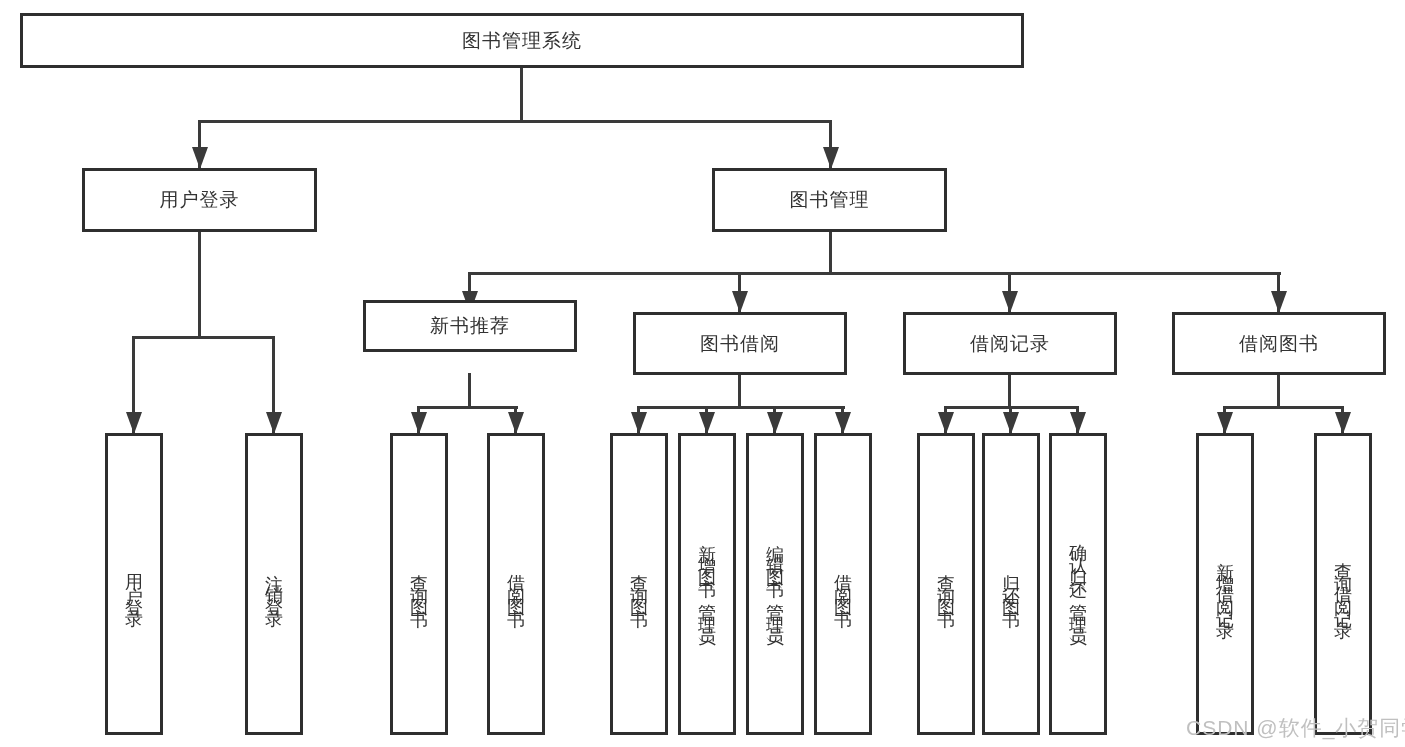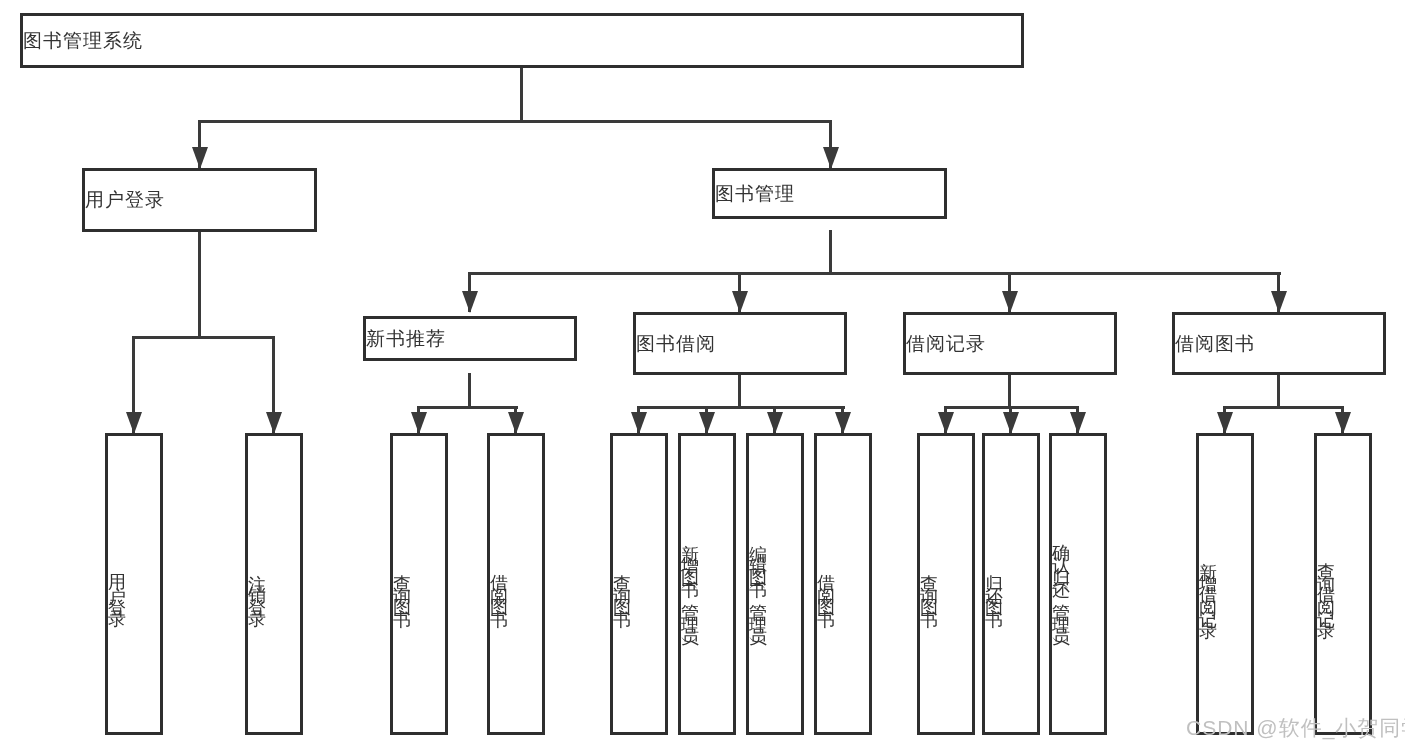--- a/index.html
+++ b/index.html
@@ -8,21 +8,21 @@
     width:1405px;height:747px;
     background:#ffffff;
     font-family:"Liberation Sans", sans-serif;
     overflow:hidden;
   }
   .box{
     position:absolute;
     background:#ffffff;
     border:3px solid #2f2f2f;
     box-sizing:border-box;
-    display:flex;align-items:center;justify-content:flex-start;
+    display:flex;align-items:center;justify-content:center;
     color:#333333;
     font-size:19px;
     letter-spacing:1px;
     z-index:2;
   }
   .leaf span{
     writing-mode:vertical-rl;
     text-orientation:mixed;
     font-size:18px;
     letter-spacing:12px;
@@ -61,37 +61,37 @@
   </div>
 
   <div class="lv" style="left:520px;top:66px;height:56px"></div>
   <div class="lh" style="left:198px;top:120px;width:634px"></div>
   <div class="drop" style="left:198px;top:120px;height:48px"></div>
   <div class="drop" style="left:829px;top:120px;height:48px"></div>
 
   <div class="box" style="left:82px;top:168px;width:235px;height:64px">
     <span>用户登录</span>
   </div>
-  <div class="box" style="left:712px;top:168px;width:235px;height:51px">
+  <div class="box" style="left:712px;top:168px;width:235px;height:64px">
     <span>图书管理</span>
   </div>
 
   <div class="lv" style="left:198px;top:230px;height:108px"></div>
   <div class="lh" style="left:132px;top:336px;width:143px"></div>
   <div class="drop" style="left:132px;top:336px;height:97px"></div>
   <div class="drop" style="left:272px;top:336px;height:97px"></div>
 
   <div class="lv" style="left:829px;top:230px;height:44px"></div>
   <div class="lh" style="left:468px;top:272px;width:813px"></div>
   <div class="drop" style="left:468px;top:272px;height:40px"></div>
   <div class="drop" style="left:738px;top:272px;height:40px"></div>
   <div class="drop" style="left:1008px;top:272px;height:40px"></div>
   <div class="drop" style="left:1277px;top:272px;height:40px"></div>
 
-  <div class="box" style="left:363px;top:316px;width:214px;height:45px">
+  <div class="box" style="left:363px;top:300px;width:214px;height:52px">
     <span>新书推荐</span>
   </div>
   <div class="box" style="left:633px;top:312px;width:214px;height:63px">
     <span>图书借阅</span>
   </div>
   <div class="box" style="left:903px;top:312px;width:214px;height:63px">
     <span>借阅记录</span>
   </div>
   <div class="box" style="left:1172px;top:312px;width:214px;height:63px">
     <span>借阅图书</span>

